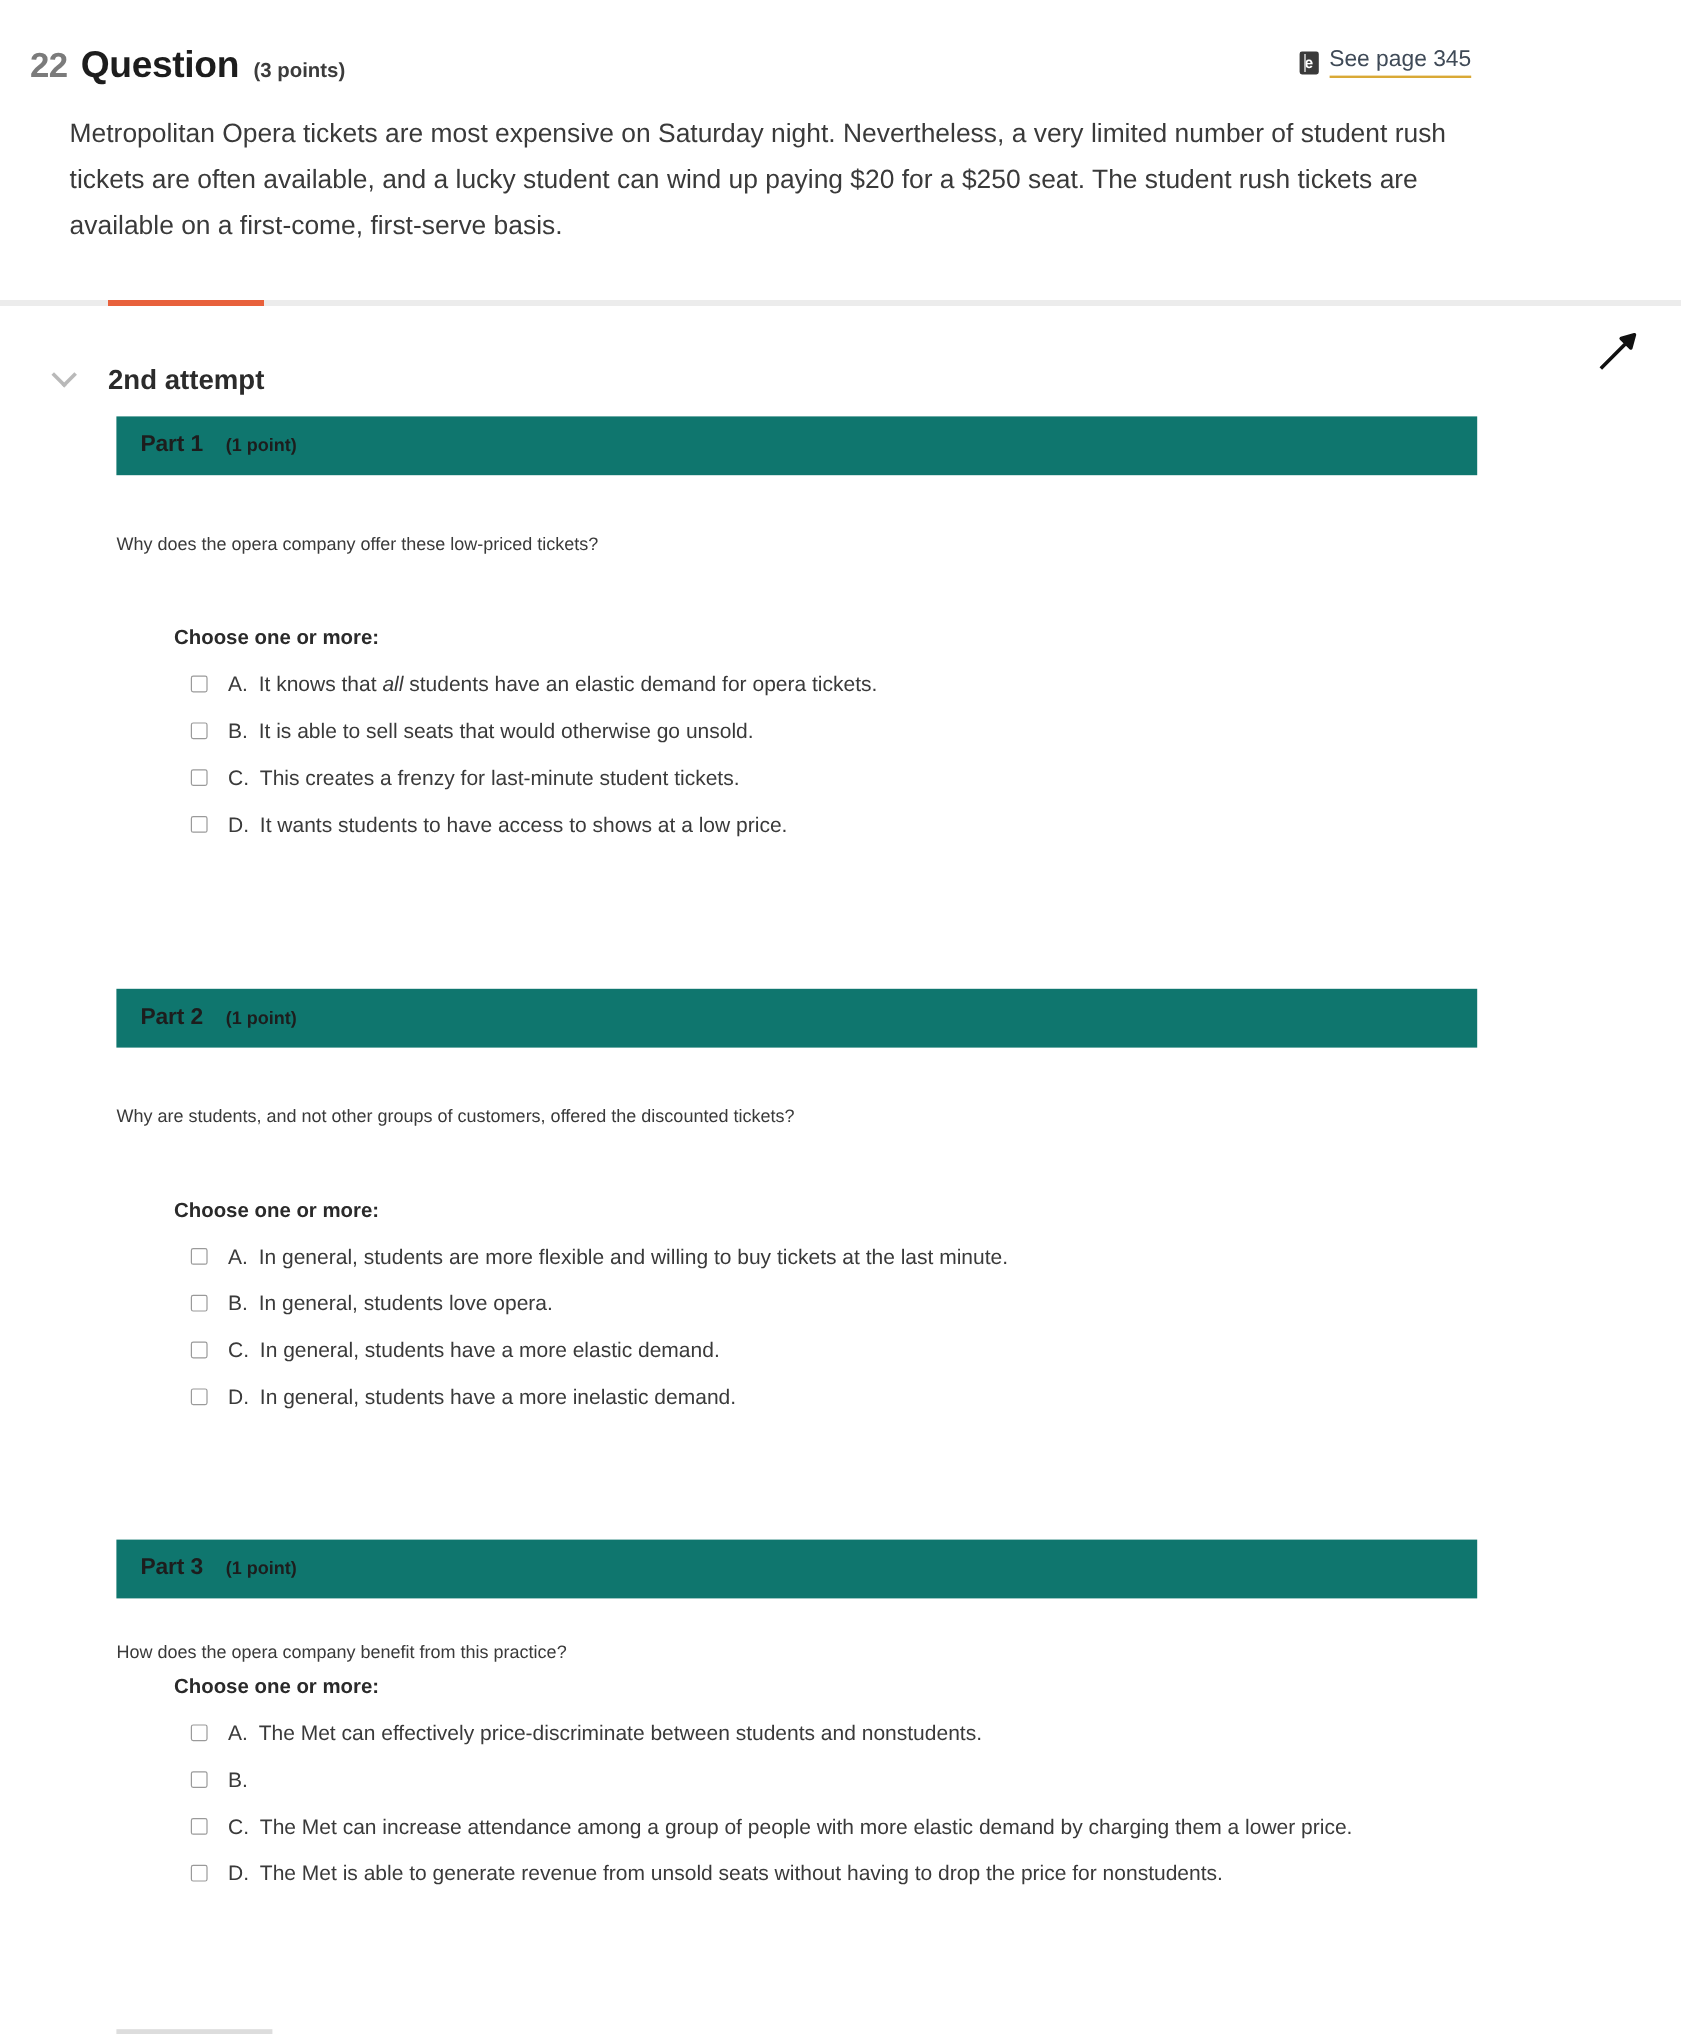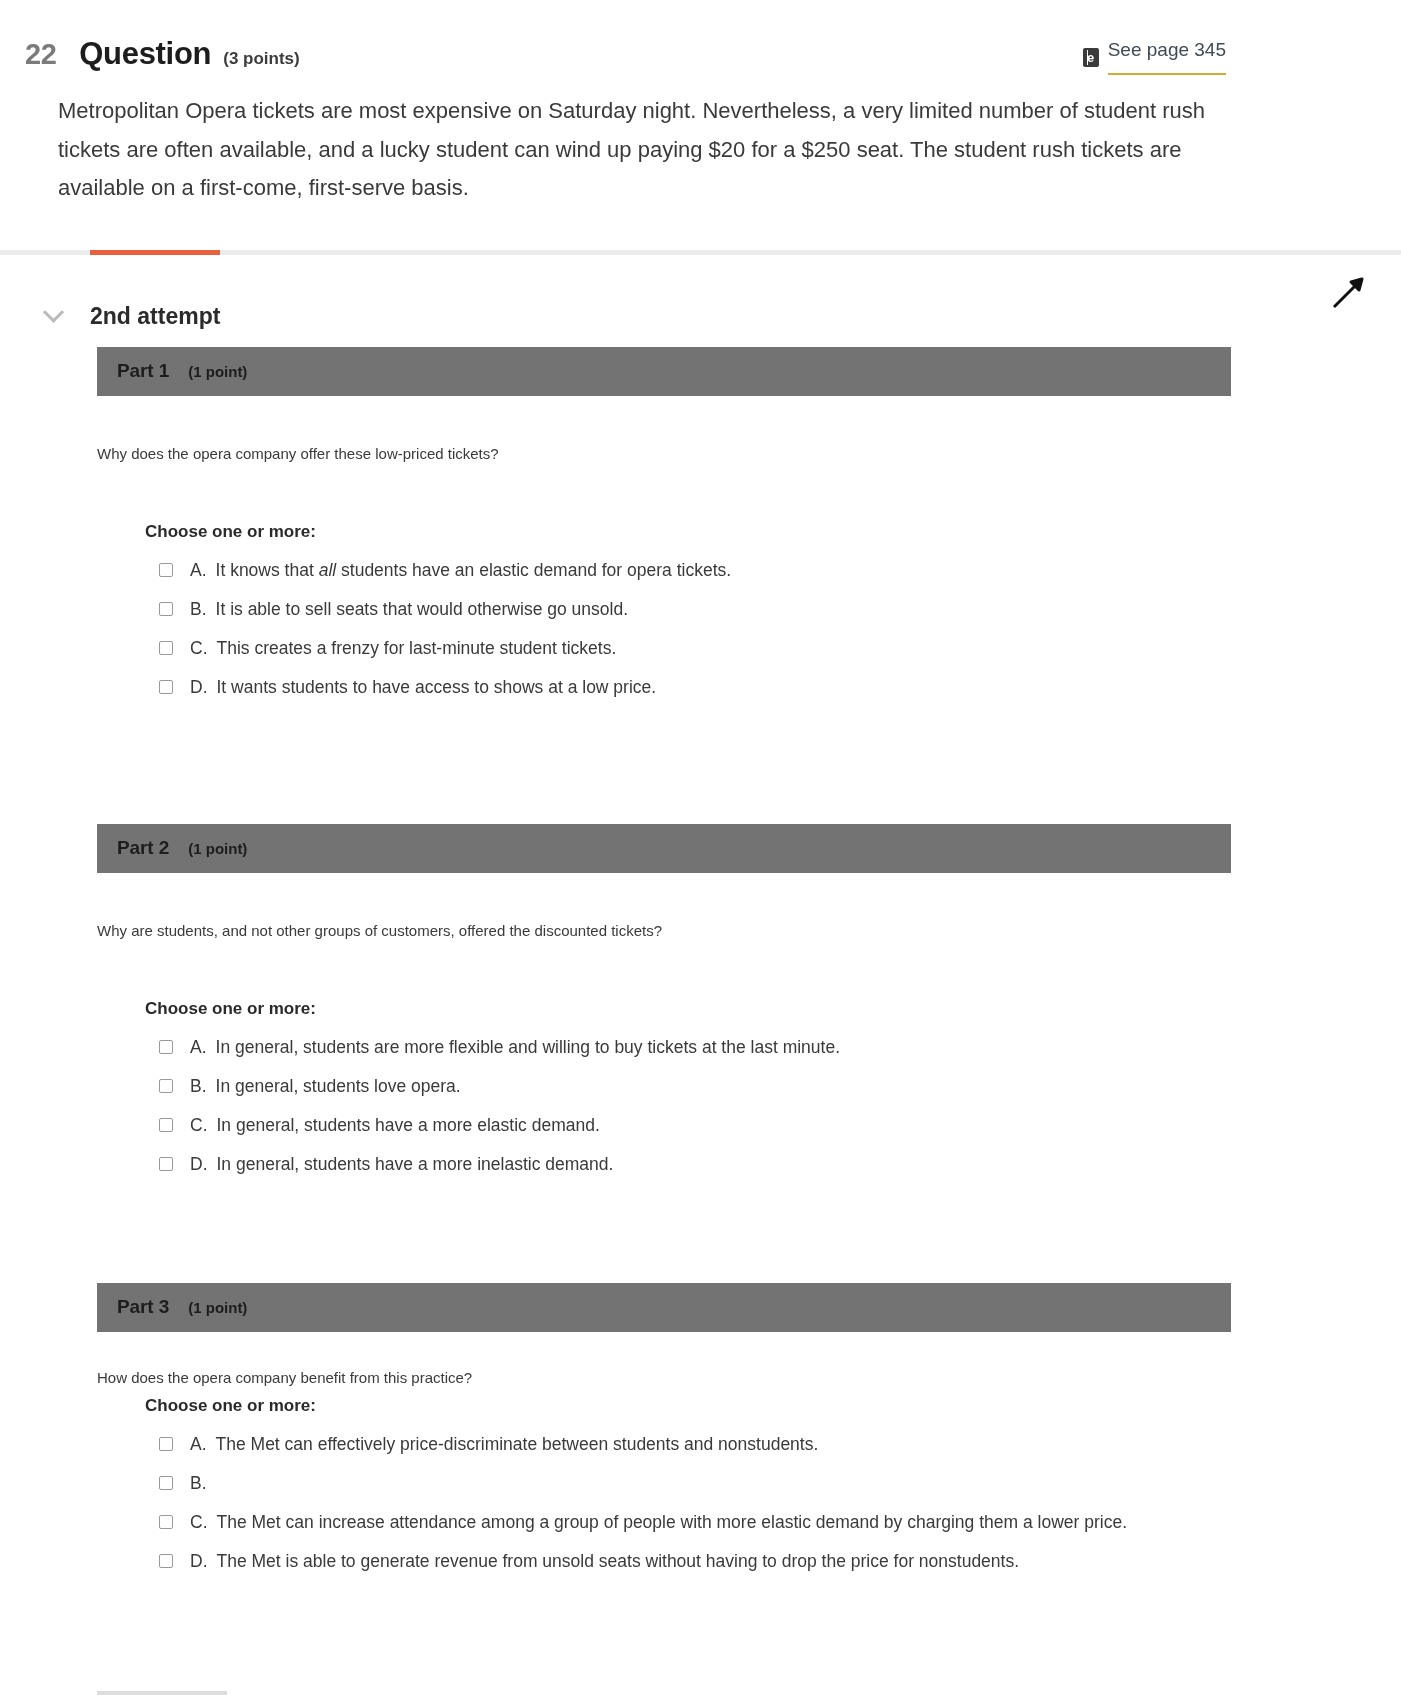--- a/index.html
+++ b/index.html
@@ -24,21 +24,21 @@
   }
   .qtitle-row {
     display: flex;
     align-items: baseline;
   }
   .q-number {
     font-size: 29px;
     font-weight: bold;
     color: #7b7b7b;
     letter-spacing: -0.5px;
-    margin-right: 23px;
+    margin-right: 11px;
   }
   .q-word {
     font-size: 31px;
     font-weight: bold;
     color: #1d1d1d;
     letter-spacing: -0.3px;
   }
   .q-points {
     font-size: 17px;
     font-weight: bold;
@@ -53,21 +53,21 @@
     display: flex;
     align-items: center;
     gap: 9px;
     text-decoration: none;
     cursor: pointer;
   }
   .see-page-label {
     font-size: 19px;
     color: #3f4a57;
     border-bottom: 2px solid #d9a936;
-    padding-bottom: 12px;
+    padding-bottom: 2px;
     line-height: 1.1;
   }
   .book-icon {
     width: 16px;
     height: 19px;
     background: #3a3a3a;
     border-radius: 2px;
     position: relative;
     display: inline-flex;
     align-items: center;
@@ -157,21 +157,21 @@
     width: 44px;
     height: 44px;
     cursor: pointer;
   }
 
   
   .part {
     margin: 0 0 0 0;
   }
   .part-head {
-    background: #737373;
+    background: #0f766e;
     margin: 0 170px 0 97px;
     padding: 13px 20px 14px 20px;
     display: flex;
     align-items: baseline;
   }
   .part-name {
     font-size: 19px;
     font-weight: bold;
     color: #1d1d1d;
     letter-spacing: -0.1px;

